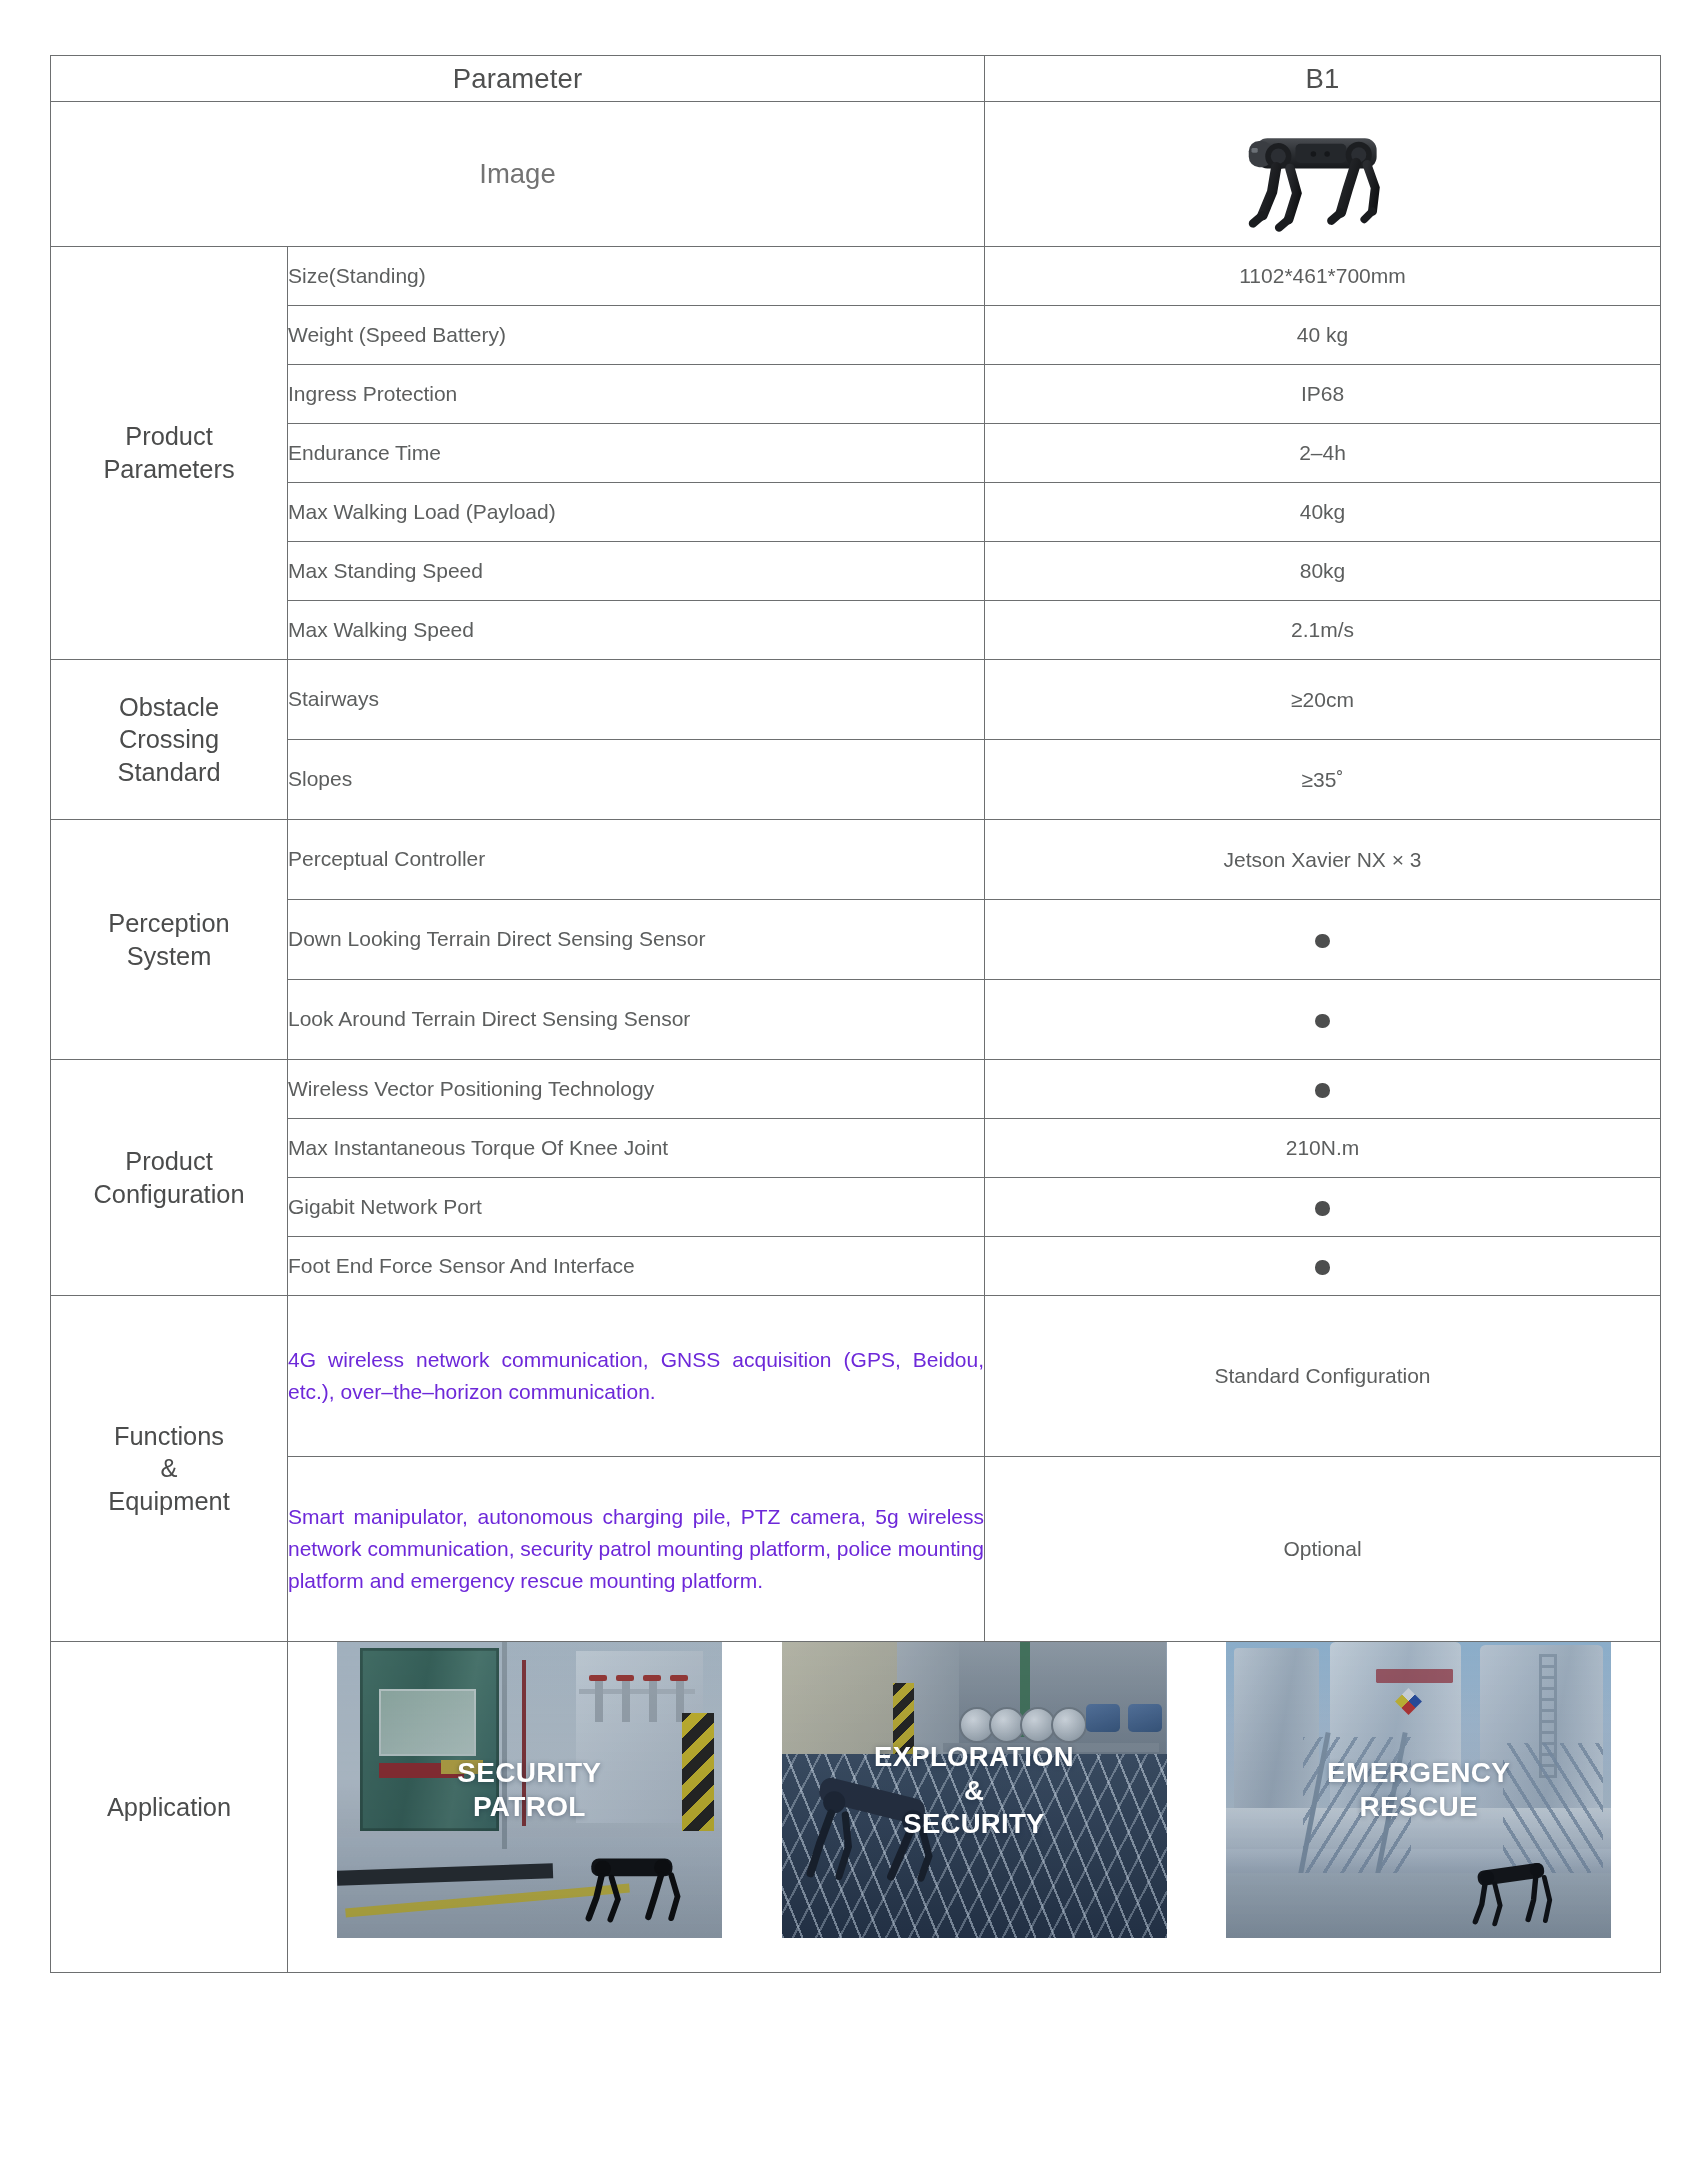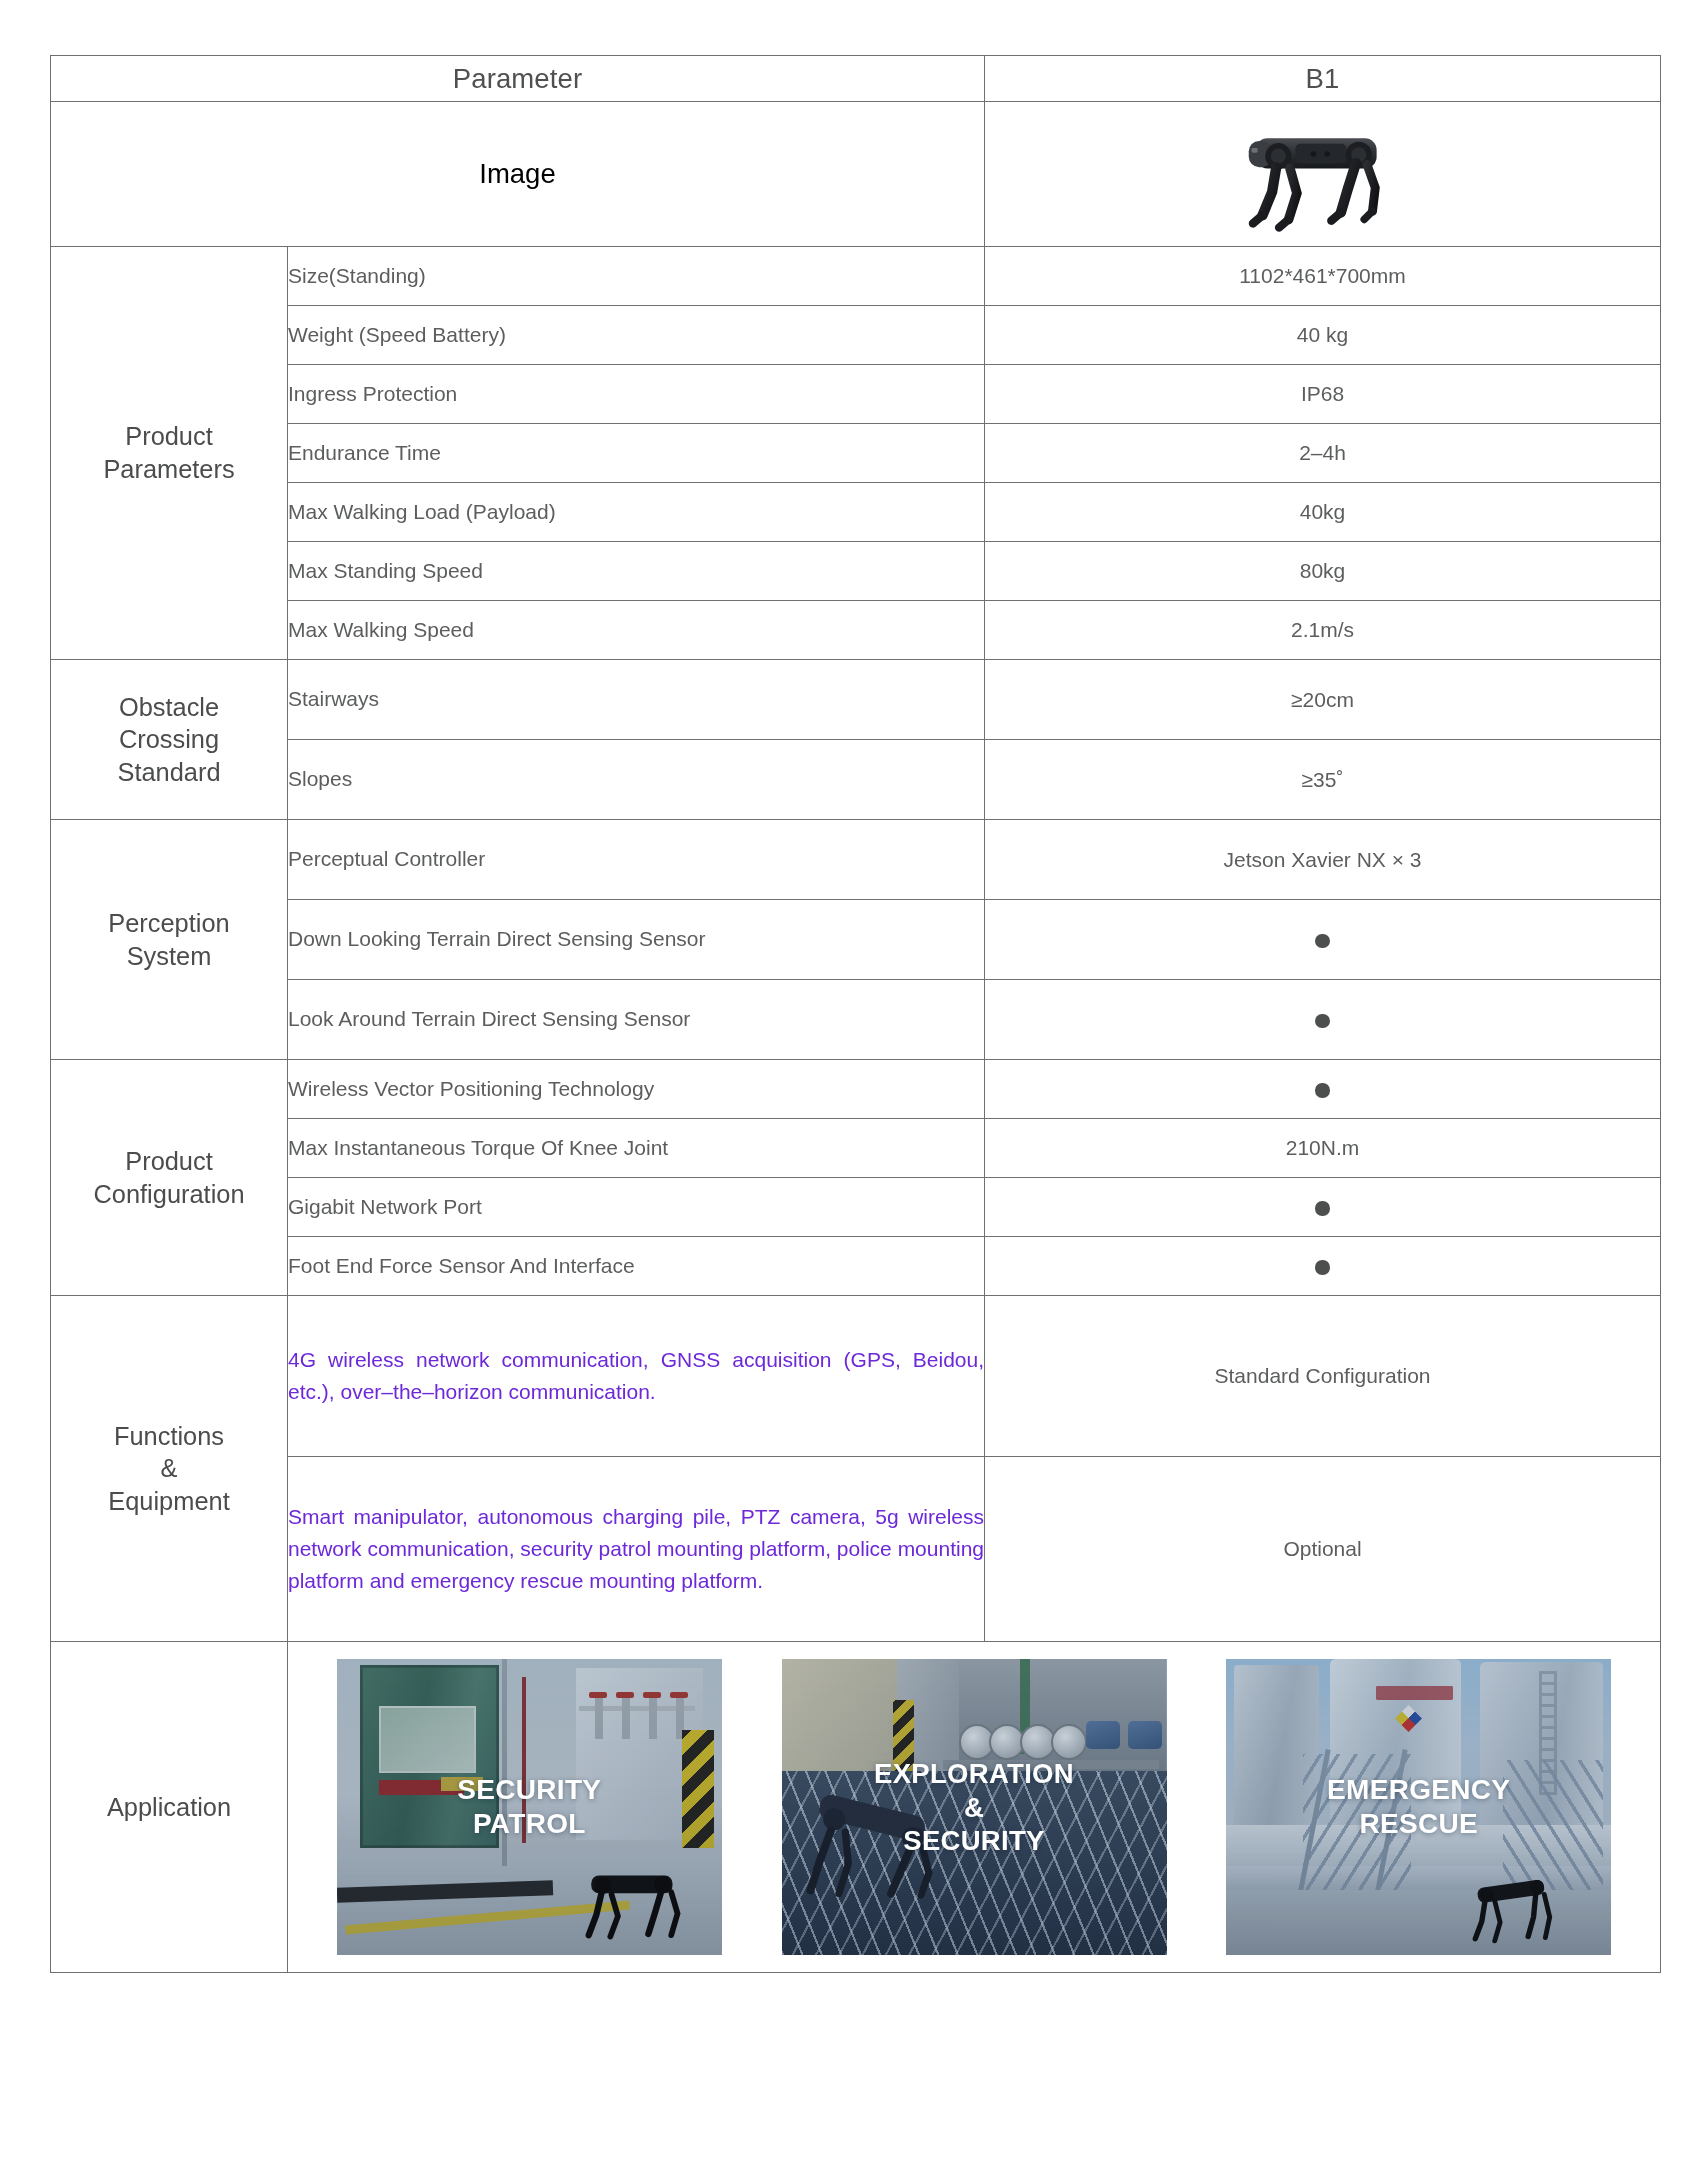--- a/index.html
+++ b/index.html
@@ -47,21 +47,21 @@
     font-size: 27.5px;
     color: #4f5050;
     letter-spacing: 0.1px;
     height: 45px;
   }
 
   
   .imgrow-label {
     text-align: center;
     font-size: 27.5px;
-    color: #000000;
+    color: #737373;
     height: 144px;
   }
   .robot-cell {
     text-align: center;
     position: relative;
     height: 144px;
   }
   .robot-wrap {
     display: block;
     margin: 0 auto;
@@ -120,21 +120,21 @@
   .para.p2 { height: 184px; }
 
   
   .app-cell {
     padding: 0;
     height: 330px;
   }
   .app-strip {
     display: flex;
     justify-content: space-around;
-    align-items: center;
+    align-items: flex-start;
     height: 330px;
     padding: 0 19px;
     box-sizing: border-box;
   }
   .app-card {
     position: relative;
     width: 385px;
     height: 296px;
     overflow: hidden;
     flex: 0 0 auto;

